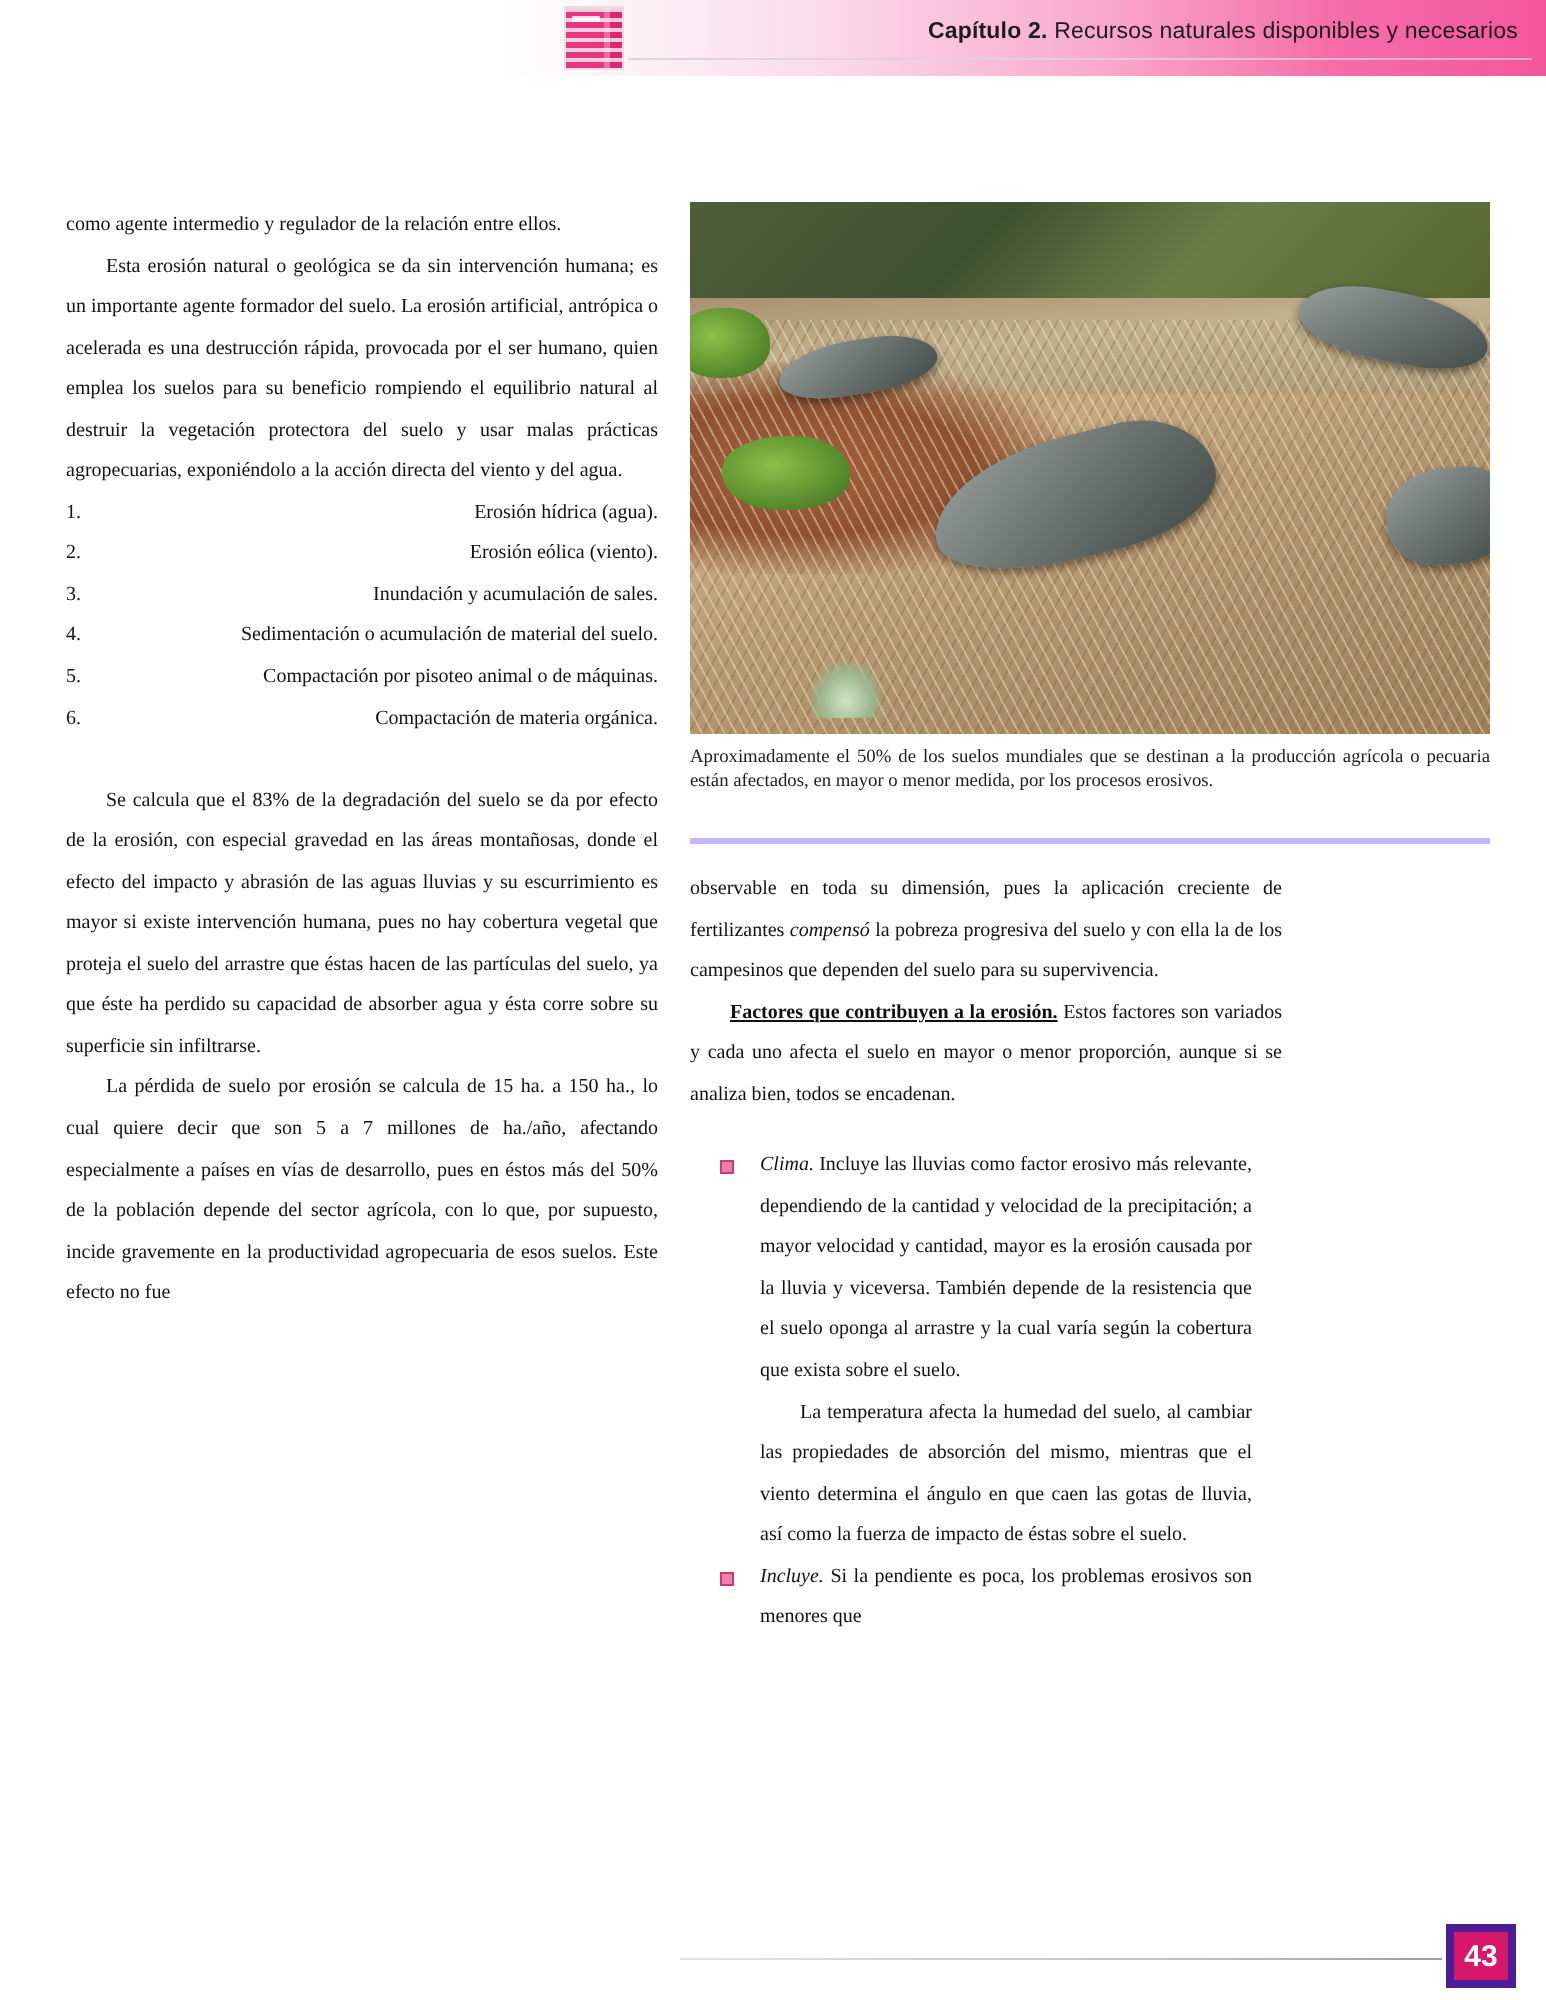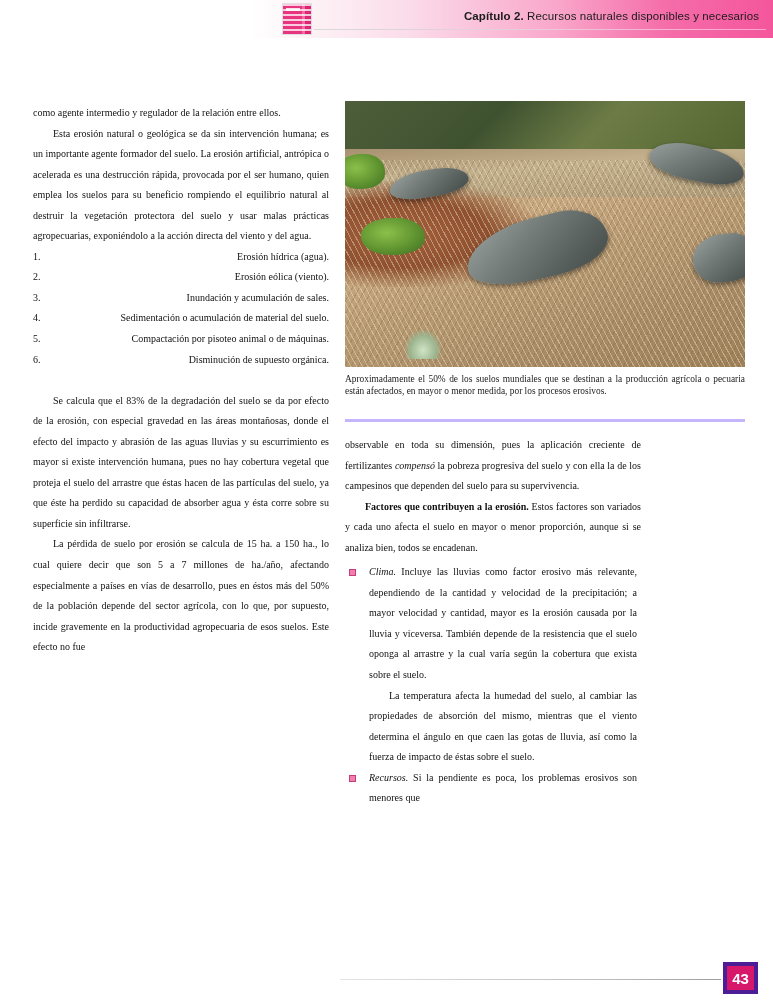--- a/index.html
+++ b/index.html
@@ -111,41 +111,41 @@
   }
   ol.proc-list li::before {
     content: counter(proc) ".";
     position: absolute;
     left: 0;
     top: 0;
   }
 
   
   ul.factor-list {
-    margin: 4px;
+    margin: 15px;
     padding: 0;
     list-style: none;
   }
   ul.factor-list li {
     position: relative;
     padding-left: 20px;
     text-align: justify;
   }
   .sq-bullet {
     position: absolute;
     left: 0px;
     top: 7px;
     width: 7px;
     height: 7px;
     background: #f07fb0;
     border: 1px solid #c63b79;
     box-sizing: border-box;
   }
   .term { font-style: italic; }
-  .lead { font-weight: bold; }
+  .lead { font-weight: bold; text-decoration: underline; }
   .spacer-line { height: 20.55px; }
 
   
   #photo-figure {
     position: absolute;
     left: 345px;
     top: 101px;
     width: 400px;
   }
   #photo {
@@ -267,21 +267,21 @@
 
 <div id="col-left" class="col">
   <p class="noindent">como agente intermedio y regulador de la relación entre ellos.</p>
   <p>Esta erosión natural o geológica se da sin intervención humana; es un importante agente formador del suelo. La erosión artificial, antrópica o acelerada es una destrucción rápida, provocada por el ser humano, quien emplea los suelos para su beneficio rompiendo el equilibrio natural al destruir la vegetación protectora del suelo y usar malas prácticas agropecuarias, exponiéndolo a la acción directa del viento y del agua.</p>
   <ol class="proc-list">
     <li>Erosión hídrica (agua).</li>
     <li>Erosión eólica (viento).</li>
     <li>Inundación y acumulación de sales.</li>
     <li>Sedimentación o acumulación de material del suelo.</li>
     <li>Compactación por pisoteo animal o de máquinas.</li>
-    <li>Disminución de supuesto orgánica.</li>
+    <li>Compactación de materia orgánica.</li>
   </ol>
   <div class="spacer-line"></div>
   <p>Se calcula que el 83% de la degradación del suelo se da por efecto de la erosión, con especial gravedad en las áreas montañosas, donde el efecto del impacto y abrasión de las aguas lluvias y su escurrimiento es mayor si existe intervención humana, pues no hay cobertura vegetal que proteja el suelo del arrastre que éstas hacen de las partículas del suelo, ya que éste ha perdido su capacidad de absorber agua y ésta corre sobre su superficie sin infiltrarse.</p>
   <p>La pérdida de suelo por erosión se calcula de 15 ha. a 150 ha., lo cual quiere decir que son 5 a 7 millones de ha./año, afectando especialmente a países en vías de desarrollo, pues en éstos más del 50% de la población depende del sector agrícola, con lo que, por supuesto, incide gravemente en la productividad agropecuaria de esos suelos. Este efecto no fue</p>
 </div>
 
 <div id="photo-figure">
   <div id="photo">
     <div class="sky"></div>
     <div class="ridge"></div>
@@ -301,19 +301,19 @@
 
 <div id="col-right" class="col">
   <p class="noindent"><span>observable en toda su dimensión, pues la aplicación creciente de fertilizantes </span><span class="term">compensó</span><span> la pobreza progresiva del suelo y con ella la de los campesinos que dependen del suelo para su supervivencia.</span></p>
   <p><span class="lead">Factores que contribuyen a la erosión.</span><span> Estos factores son variados y cada uno afecta el suelo en mayor o menor proporción, aunque si se analiza bien, todos se encadenan.</span></p>
   <ul class="factor-list">
     <li>
       <span class="sq-bullet"></span><span class="term">Clima.</span><span> Incluye las lluvias como factor erosivo más relevante, dependiendo de la cantidad y velocidad de la precipitación; a mayor velocidad y cantidad, mayor es la erosión causada por la lluvia y viceversa. También depende de la resistencia que el suelo oponga al arrastre y la cual varía según la cobertura que exista sobre el suelo.</span>
       <p>La temperatura afecta la humedad del suelo, al cambiar las propiedades de absorción del mismo, mientras que el viento determina el ángulo en que caen las gotas de lluvia, así como la fuerza de impacto de éstas sobre el suelo.</p>
     </li>
     <li>
-      <span class="sq-bullet"></span><span class="term">Recursos.</span><span> Si la pendiente es poca, los problemas erosivos son menores que</span>
+      <span class="sq-bullet"></span><span class="term">Incluye.</span><span> Si la pendiente es poca, los problemas erosivos son menores que</span>
     </li>
   </ul>
 </div>
 
 <div id="footer-rule"></div>
 <div id="page-badge">43</div>
 
 </body></html>

